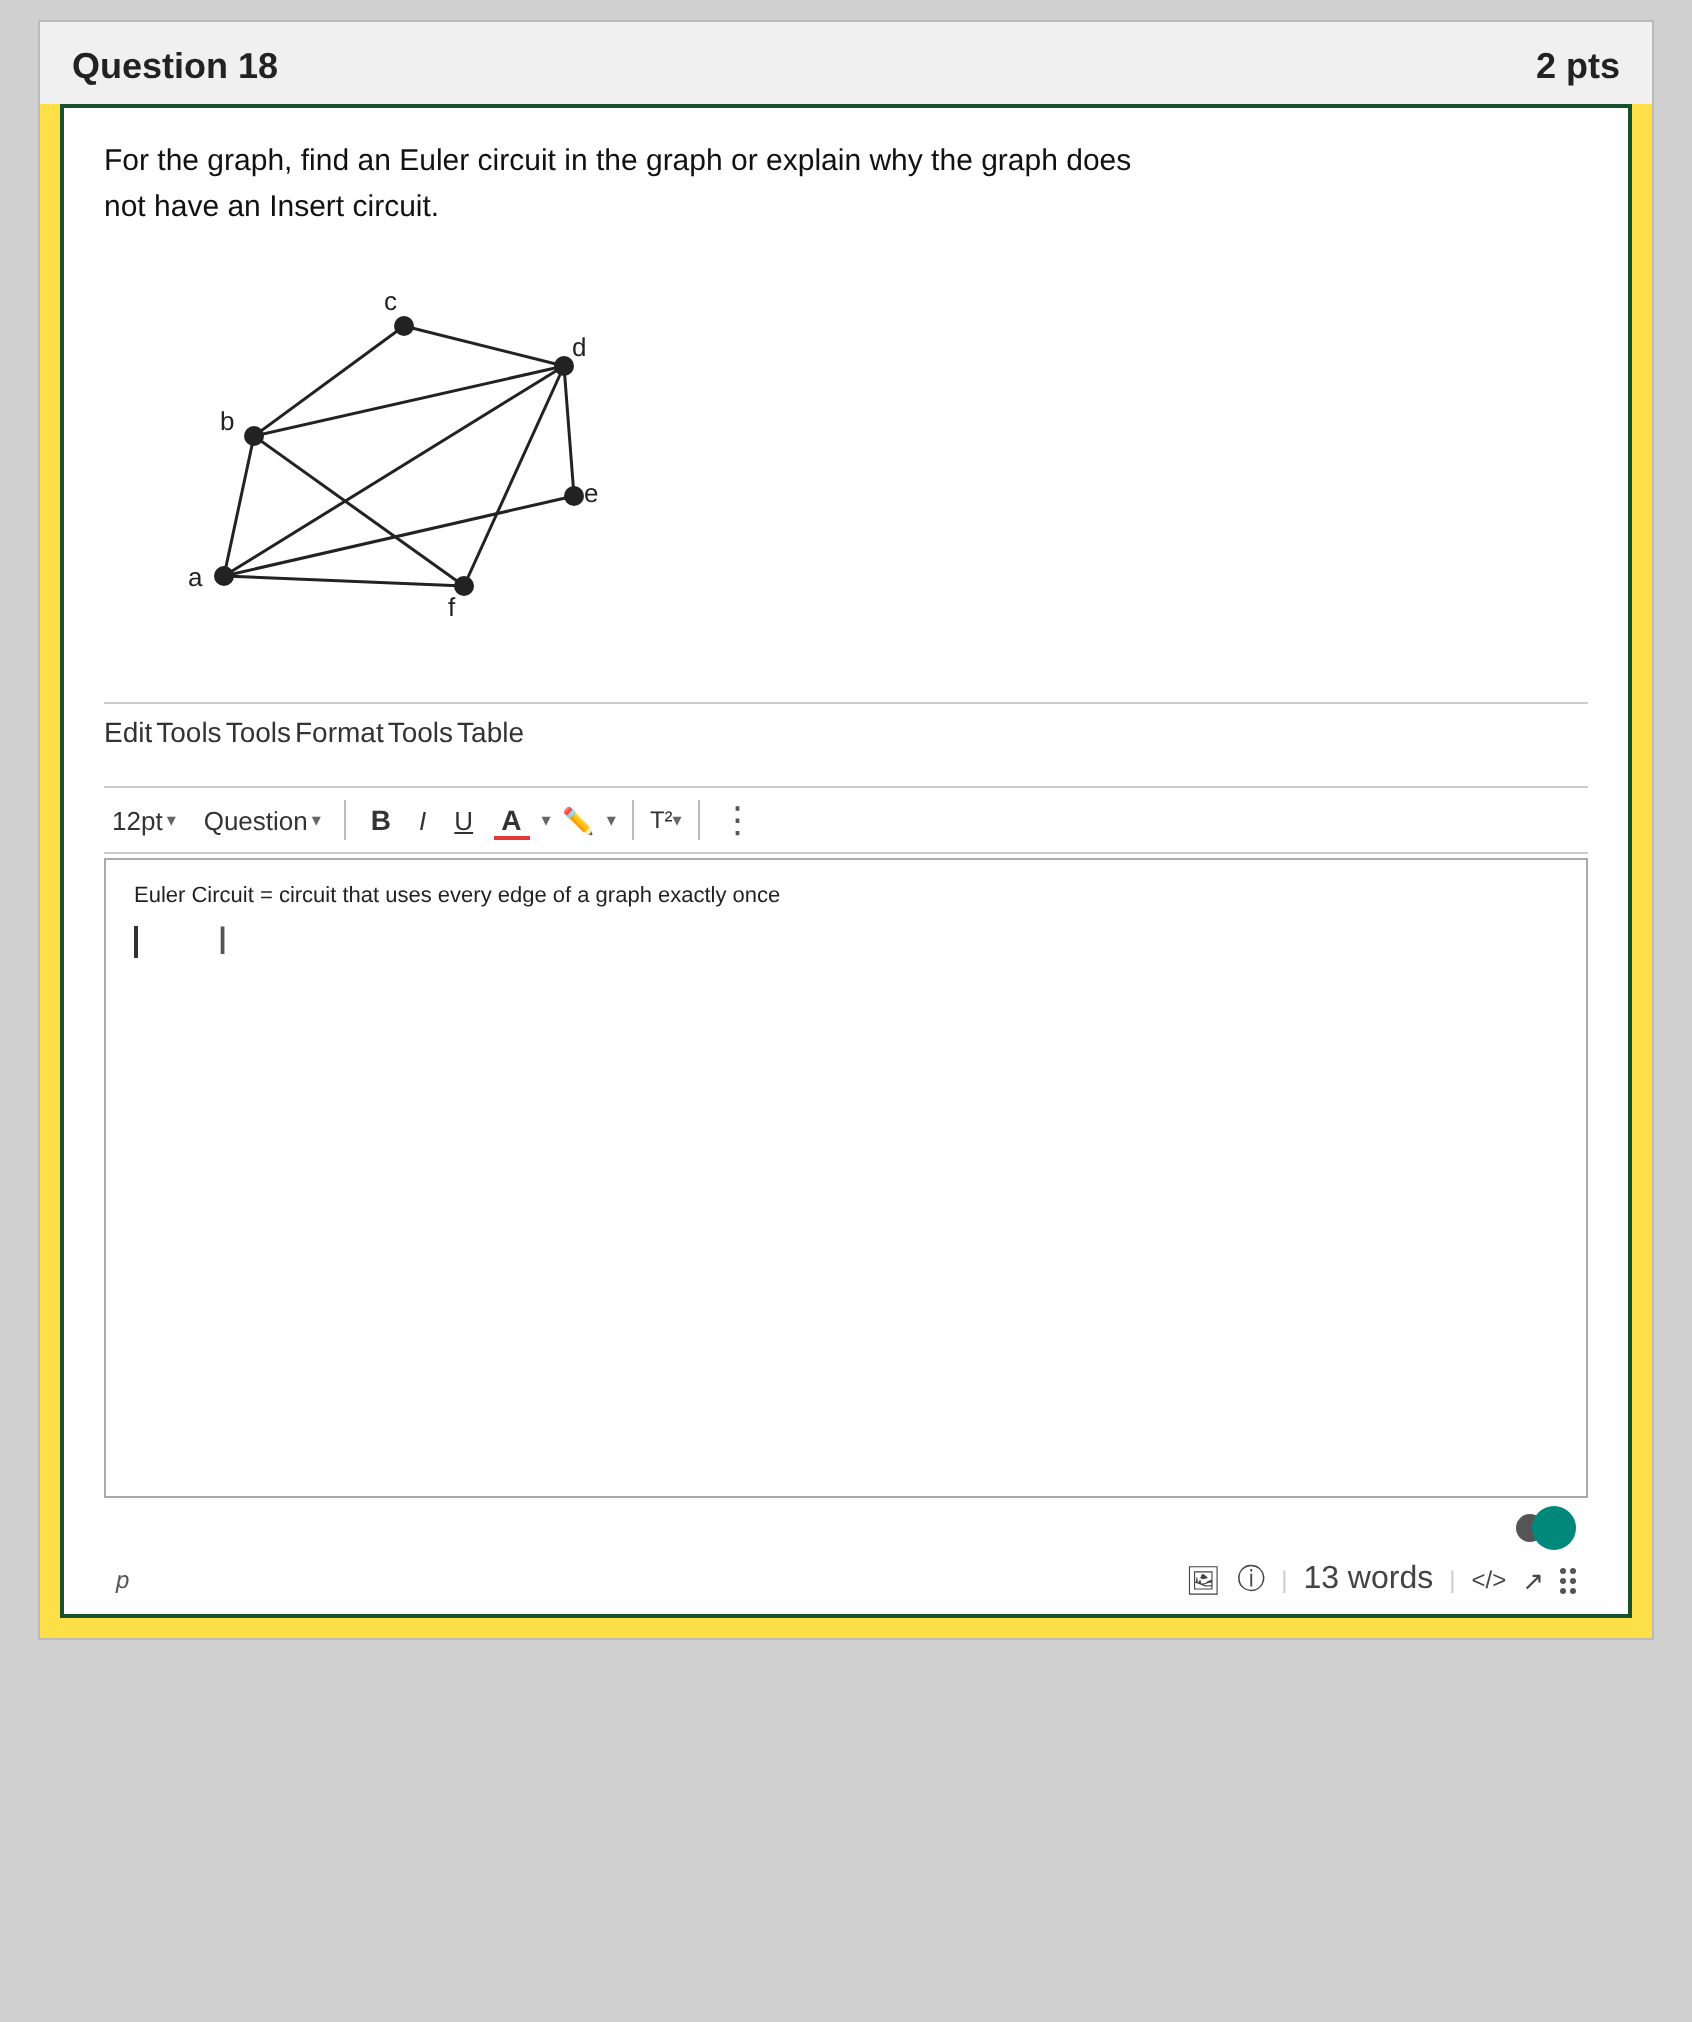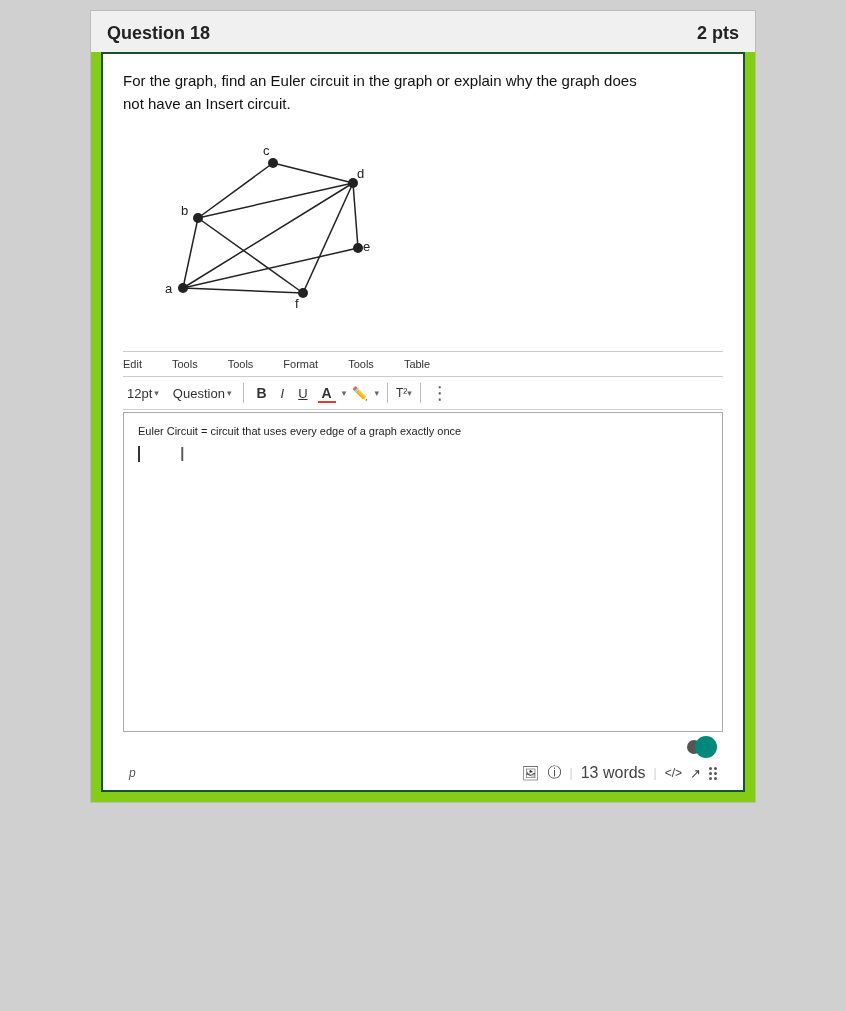--- a/index.html
+++ b/index.html
@@ -7,22 +7,22 @@
       background: #d0d0d0;
       font-family: Arial, sans-serif;
       width: 846px;
       min-height: 1011px;
       display: flex;
       align-items: flex-start;
       justify-content: center;
       padding: 10px;
     }
     .page-container {
-      width: 666px;
-      background: #84cc16;
+      width: 808px;
+      background: #fde047;
       border: 1px solid #bbb;
     }
     .question-header {
       display: flex;
       justify-content: space-between;
       align-items: center;
       padding: 12px 16px 8px 16px;
       background: #f0f0f0;
     }
     .question-title {
@@ -53,38 +53,39 @@
       justify-content: flex-start;
       margin-bottom: 18px;
       padding-left: 20px;
     }
     .graph-svg {
       width: 260px;
       height: 200px;
     }
     .editor-menubar {
       display: flex;
-      gap: 30px;
+      gap: 2px;
       padding: 6px 0 6px 0;
       border-top: 1px solid #ccc;
-      font-size: 11px;
+      font-size: 14px;
       color: #333;
     }
     .editor-menubar span {
       cursor: pointer;
     }
     .editor-toolbar {
       display: flex;
       align-items: center;
       gap: 6px;
       padding: 5px 0;
       border-top: 1px solid #ccc;
       border-bottom: 1px solid #ccc;
       font-size: 13px;
       color: #333;
+      margin-top: 13px;
     }
     .toolbar-divider {
       width: 1px;
       height: 20px;
       background: #bbb;
       margin: 0 2px;
     }
     .toolbar-btn {
       background: none;
       border: none;

